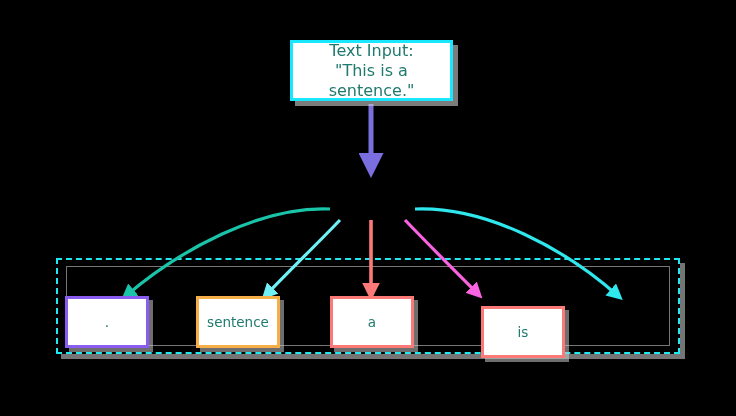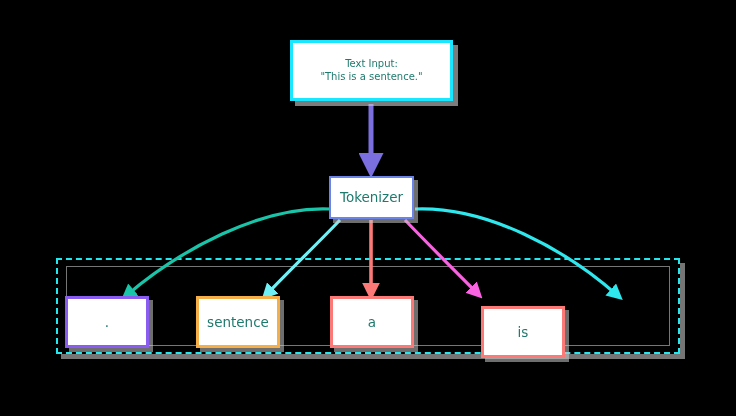--- a/index.html
+++ b/index.html
@@ -31,21 +31,21 @@
   }
   .node .label { white-space: pre-line; }
 
   
   #text-input-node {
     left: 290px;
     top: 40px;
     width: 163px;
     height: 61px;
     border: 3px solid #18e7ff;
-    font-size: 10px;
+    font-size: 16px;
     box-shadow: 5px 5px 0 0 rgba(200,200,200,0.62);
   }
 
   
   #tokenizer-node {
     left: 329px;
     top: 176px;
     width: 85px;
     height: 43px;
     border: 2px solid #6b84e8;
@@ -146,23 +146,20 @@
     <path d="M405,220 C427,243 452,268 477,293" stroke="#f962e0" stroke-width="3.2" fill="none" marker-end="url(#ah-magenta)"></path>
 
     <path d="M415,209 C487,206 566,250 617,295" stroke="#2ee8ee" stroke-width="3.2" fill="none" marker-end="url(#ah-cyan)"></path>
   </svg>
 
   <div class="node" id="text-input-node">
     <span class="label">Text Input:
 "This is a sentence."</span>
   </div>
 
-  <div class="node" id="tokenizer-node">
-    <span class="label">Tokenizer</span>
-  </div>
 
   <div id="tokens-container">
     <div id="tokens-inner-frame"></div>
   </div>
 
   <div class="token-node" id="token-0">
     <span>.</span>
   </div>
   <div class="token-node" id="token-1">
     <span>sentence</span>

